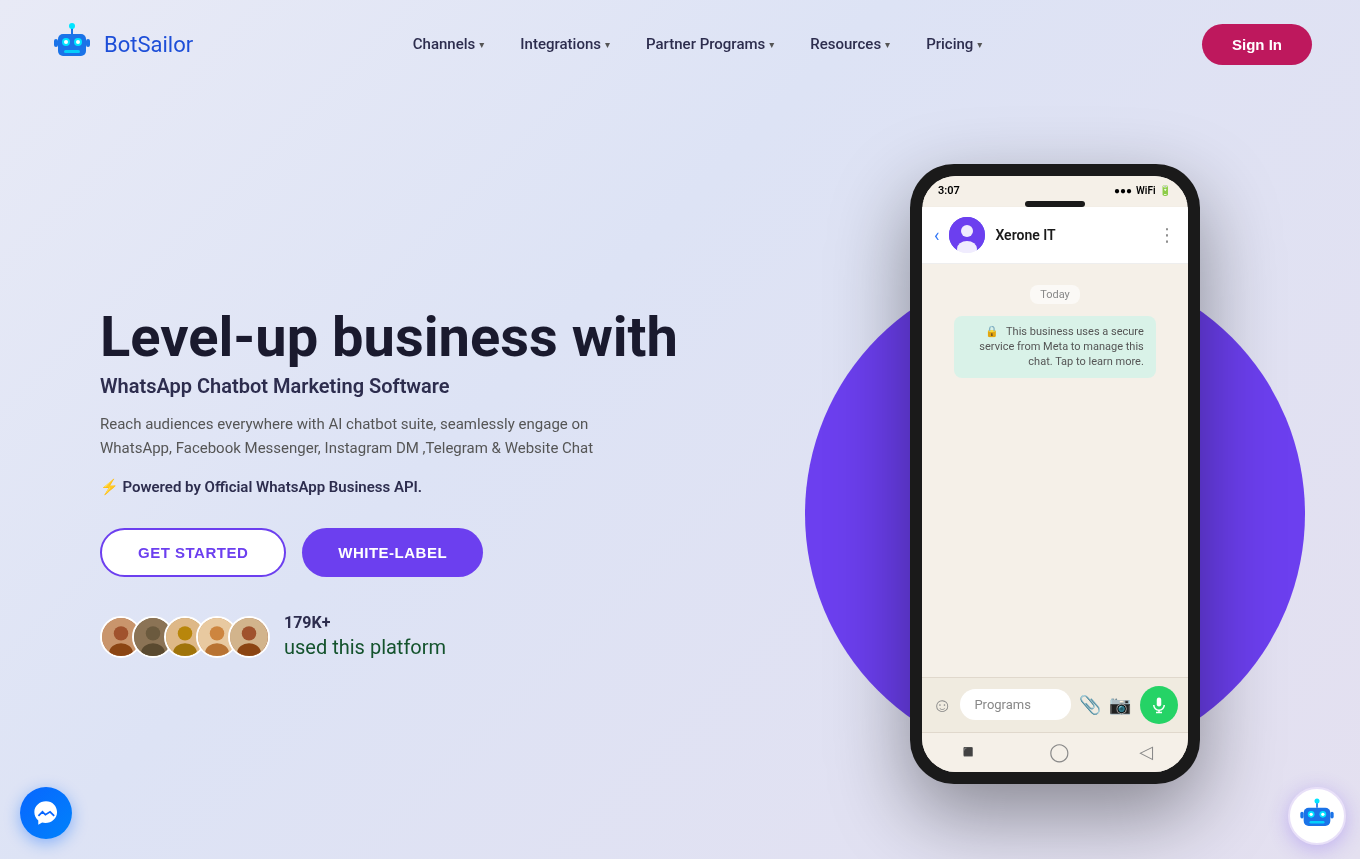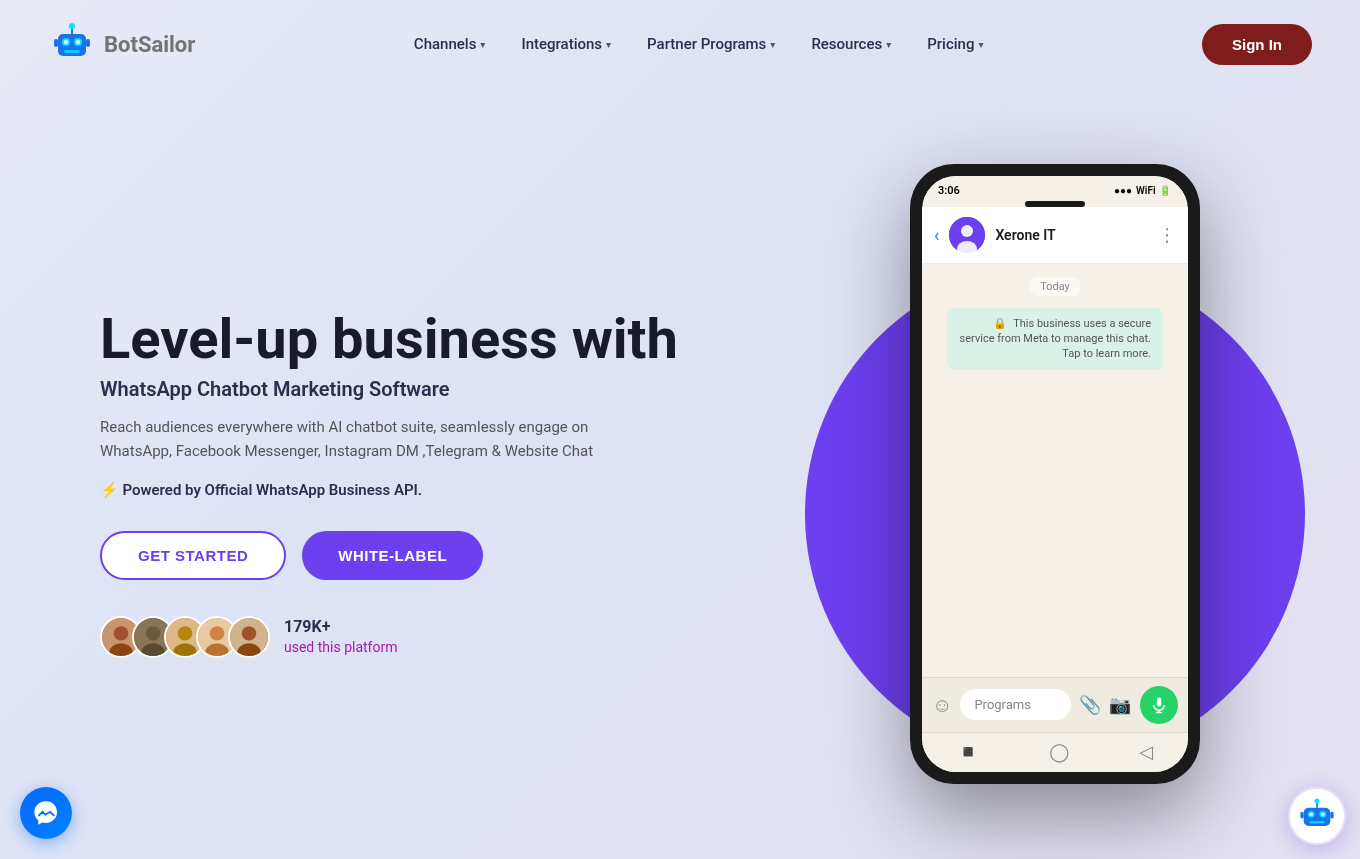--- a/index.html
+++ b/index.html
@@ -28,22 +28,22 @@
       text-decoration: none;
     }
 
     .logo-icon {
       width: 48px;
       height: 48px;
     }
 
     .logo-text {
       font-size: 22px;
-      font-weight: 700;
-      color: #737373;
+      font-weight: 400;
+      color: #1d4ed8;
     }
 
     .nav-links {
       display: flex;
       align-items: center;
       gap: 8px;
       list-style: none;
     }
 
     .nav-link-item {
@@ -59,21 +59,21 @@
       transition: background 0.2s;
       white-space: nowrap;
     }
 
     .chevron-icon {
       font-size: 10px;
       color: #555;
     }
 
     .sign-in-btn {
-      background: #7f1d1d;
+      background: #be185d;
       color: white;
       border: none;
       border-radius: 30px;
       padding: 12px 30px;
       font-size: 15px;
       font-weight: 600;
       cursor: pointer;
       white-space: nowrap;
     }
 
@@ -193,22 +193,22 @@
       line-height: 1.3;
     }
 
     .social-proof-count {
       font-size: 16px;
       font-weight: 700;
       color: #2d2d4e;
     }
 
     .social-proof-label {
-      font-size: 14px;
-      color: #a21caf;
+      font-size: 20px;
+      color: #14532d;
     }
 
     
     .hero-right {
       position: relative;
       flex-shrink: 0;
       width: 450px;
       height: 650px;
       display: flex;
       align-items: center;
@@ -306,21 +306,21 @@
     }
 
     .wa-more-icon {
       color: #888;
       font-size: 18px;
     }
 
     .whatsapp-chat {
       flex: 1;
       background: #f5f0e8;
-      padding: 13px;
+      padding: 21px;
       display: flex;
       flex-direction: column;
       gap: 12px;
     }
 
     .wa-date-label {
       text-align: center;
       font-size: 11px;
       color: #888;
       background: rgba(255,255,255,0.6);
@@ -549,21 +549,21 @@
       </div>
     </div>
   </div>
 
   <div class="hero-right">
     <div class="purple-circle"></div>
     <div class="phone-mockup">
       <div class="phone-screen">
 
         <div class="phone-status-bar">
-          <span>3:06</span>
+          <span>3:07</span>
           <div style="display:flex;gap:4px;align-items:center;">
             <span style="font-size:10px;">●●●</span>
             <span style="font-size:10px;">WiFi</span>
             <span style="font-size:10px;">🔋</span>
           </div>
         </div>
         <div class="phone-notch"></div>
 
         <div class="whatsapp-header">
           <span class="wa-back-arrow">‹</span>

